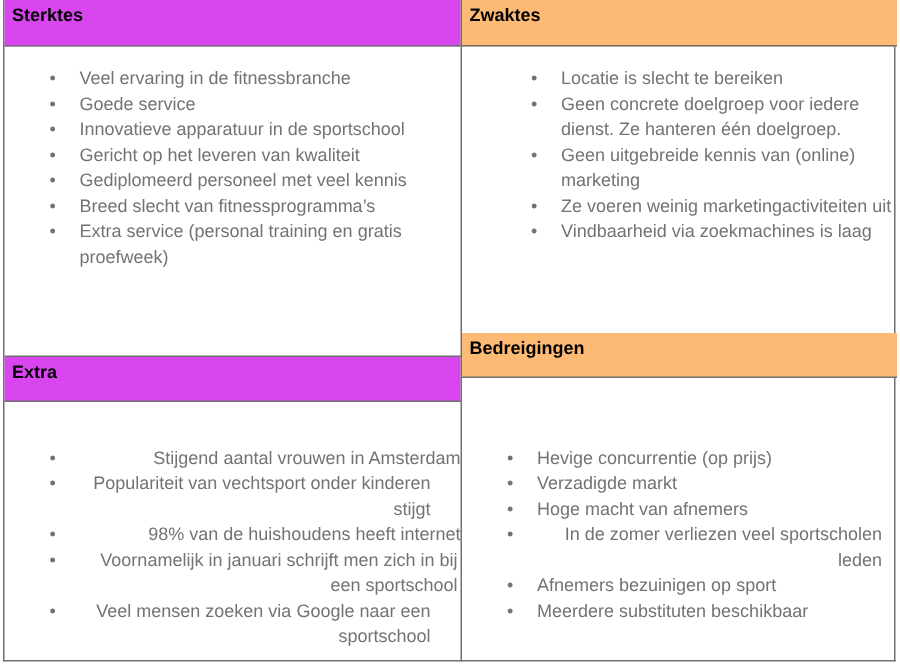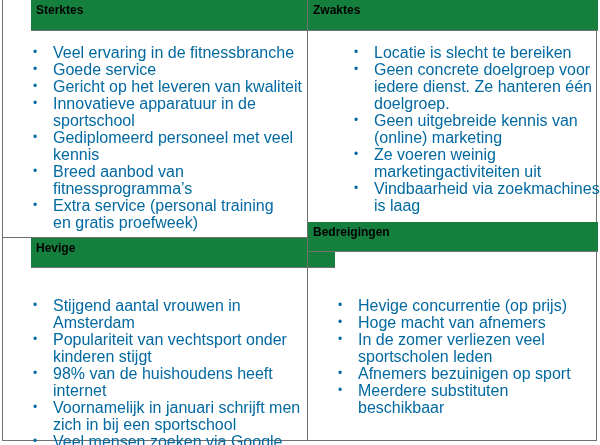--- a/index.html
+++ b/index.html
@@ -4,23 +4,23 @@
 <style>
   html, body { margin: 0; padding: 0; background: #ffffff; }
   body { width: 600px; height: 445px; overflow: hidden; font-family: "Liberation Sans", sans-serif; }
   .swot {
     position: absolute; left: 2px; top: 0; width: 595px; height: 441px;
     border-left: 1px solid #707070; border-right: 1px solid #707070; border-bottom: 1px solid #707070;
     box-sizing: border-box;
   }
   .cell { position: absolute; box-sizing: border-box; }
   .hdr { font-weight: bold; font-size: 12px; color: #000; padding: 3px 0 0 5px; border-bottom: 1px solid #707070; box-sizing: border-box; }
-  .blue { background: #15803d; margin-left: 28px; }
-  .orange { background: #15803d; }
-  .body { font-size: 16px; color: #0369a1; }
+  .blue { background: #d946ef; }
+  .orange { background: #fdba74; }
+  .body { font-size: 12px; color: #737373; }
   ul { margin: 0; padding: 0; list-style: none; }
   li { position: relative; padding-left: 50px; line-height: 17px; }
   li::before { content: "\2022"; position: absolute; left: 30px; top: 0; font-size: 12px; }
   .vline { position: absolute; left: 304px; top: 0; width: 1px; height: 441px; background: #707070; }
   .hline { position: absolute; left: 0; width: 595px; height: 1px; background: #707070; }
 </style>
 </head>
 <body>
 
 <div class="swot">
@@ -30,62 +30,63 @@
   </div>
 
   <div class="cell hdr orange" style="left:305px;top:0;width:290px;height:31px;">
     <span>Zwaktes</span>
   </div>
 
   <div class="cell body" style="left:0;top:44px;width:304px;">
     <ul>
       <li>Veel ervaring in de fitnessbranche</li>
       <li>Goede service</li>
+      <li>Innovatieve apparatuur in de sportschool</li>
       <li>Gericht op het leveren van kwaliteit</li>
-      <li>Innovatieve apparatuur in de sportschool</li>
       <li>Gediplomeerd personeel met veel kennis</li>
-      <li>Breed aanbod van fitnessprogramma’s</li>
+      <li>Breed slecht van fitnessprogramma’s</li>
       <li style="padding-right:20px;">Extra service (personal training en gratis proefweek)</li>
     </ul>
   </div>
 
   <div class="cell body" style="left:321px;top:44px;width:290px;">
     <ul>
       <li style="padding-right:10px;">Locatie is slecht te bereiken</li>
       <li style="padding-right:10px;">Geen concrete doelgroep voor iedere dienst. Ze hanteren één doelgroep.</li>
       <li style="padding-right:20px;">Geen uitgebreide kennis van (online) marketing</li>
       <li style="padding-right:5px;">Ze voeren weinig marketingactiviteiten uit</li>
       <li style="padding-right:5px;">Vindbaarheid via zoekmachines is laag</li>
     </ul>
   </div>
 
   <div class="hline" style="top:237px;"></div>
 
   <div class="cell hdr blue" style="left:0;top:238px;width:304px;height:30px;">
-    <span>Hevige</span>
+    <span>Extra</span>
   </div>
 
   <div class="cell hdr orange" style="left:305px;top:222px;width:290px;height:30px;">
     <span>Bedreigingen</span>
   </div>
 
-  <div class="cell body" style="left:0;top:297px;width:304px;">
+  <div class="cell body" style="left:0;top:297px;width:304px;text-align:right;">
     <ul>
       <li>Stijgend aantal vrouwen in Amsterdam</li>
       <li style="padding-right:20px;">Populariteit van vechtsport onder kinderen stijgt</li>
       <li>98% van de huishoudens heeft internet</li>
       <li style="padding-right:2px;">Voornamelijk in januari schrijft men zich in bij een sportschool</li>
       <li style="padding-right:20px;">Veel mensen zoeken via Google naar een sportschool</li>
     </ul>
   </div>
 
   <div class="cell body" style="left:305px;top:297px;width:290px;">
     <ul>
       <li>Hevige concurrentie (op prijs)</li>
+      <li>Verzadigde markt</li>
       <li>Hoge macht van afnemers</li>
-      <li style="padding-right:10px;">In de zomer verliezen veel sportscholen leden</li>
+      <li style="padding-right:10px;text-align:right;">In de zomer verliezen veel sportscholen leden</li>
       <li>Afnemers bezuinigen op sport</li>
       <li>Meerdere substituten beschikbaar</li>
     </ul>
   </div>
 
   <div class="vline"></div>
 </div>
 
 </body></html>

